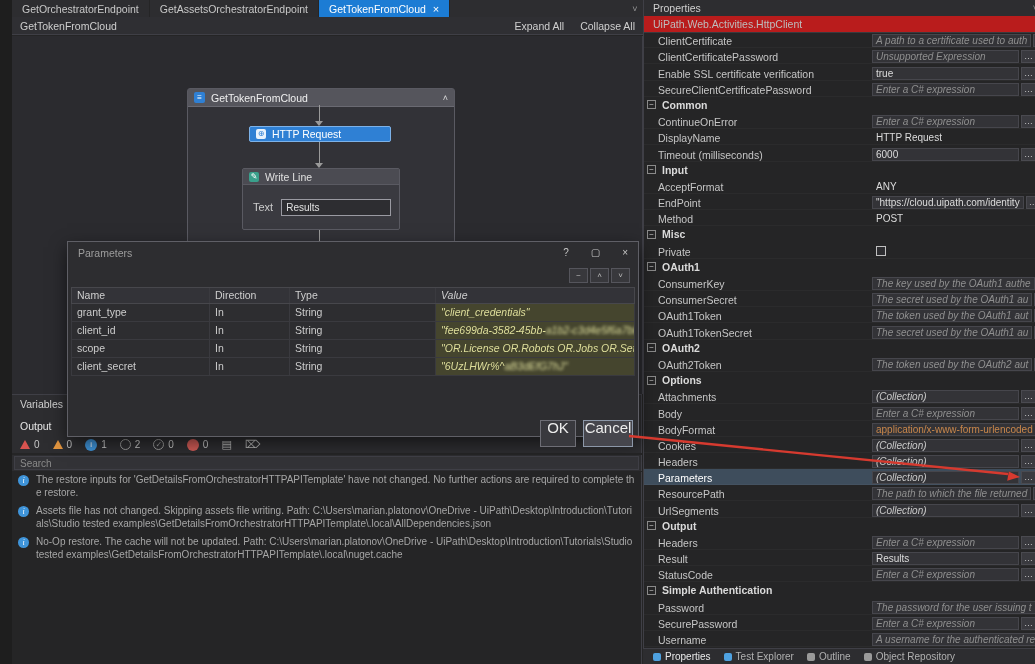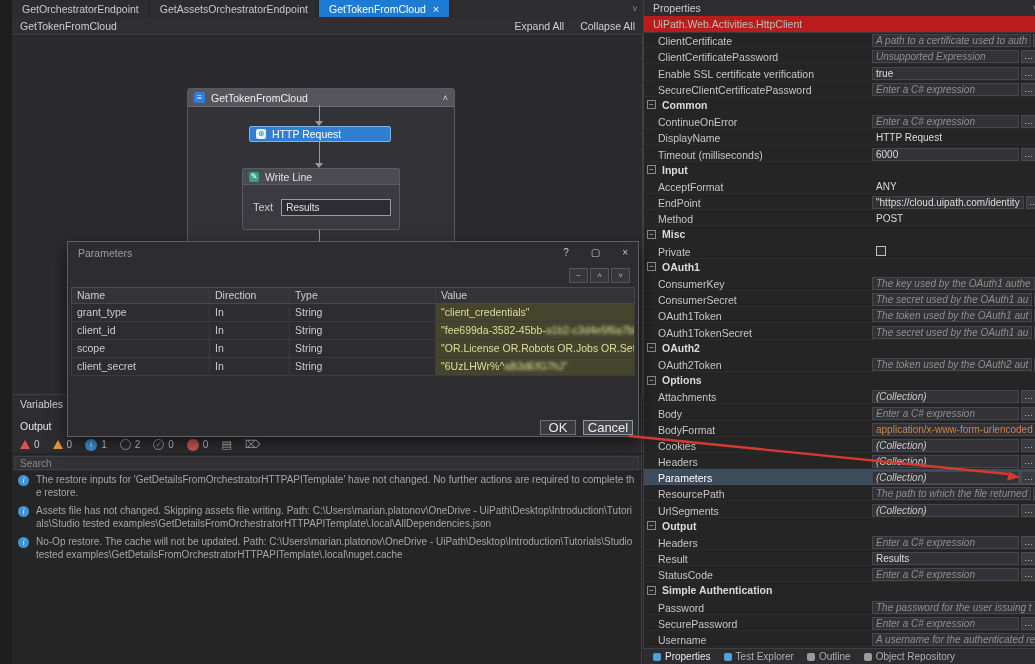--- a/index.html
+++ b/index.html
@@ -46,27 +46,27 @@
   .modal-title{height:21px;display:flex;align-items:center;padding:0 10px;color:#9d9d9d;font-size:10.5px;}
   .modal-btns{margin-left:auto;display:flex;gap:22px;color:#c8c8c8;font-size:10px;}
   .grid-tools{position:absolute;right:8px;top:26px;display:flex;gap:2px;}
   .gbtn{width:17px;height:13px;border:1px solid #55555c;background:#38383c;color:#bbbbbb;font-size:8px;
         display:flex;align-items:center;justify-content:center;}
   .ptable{position:absolute;left:3px;top:45px;right:3px;}
   .prow{display:grid;grid-template-columns:138px 80px 146px 1fr;height:17px;line-height:16px;font-size:10.5px;
         border-bottom:1px solid #3a3a3f;border-left:1px solid #3a3a3f;border-right:1px solid #3a3a3f;}
   .prow.head{background:#333338;color:#cfcfcf;height:15px;line-height:14px;border:1px solid #47474c;}
   .prow>div{padding:0 5px;border-right:1px solid #3a3a3f;overflow:hidden;white-space:nowrap;}
-  .prow>div:last-child{border-right:none;}
+  .prow>div:last-child{border-right:none;font-style:italic;}
   .prow .val{background:#45452e;color:#dede9b;}
   .blur{filter:blur(1.8px);}
   .create-row{height:16px;line-height:15px;border-bottom:1px solid #3a3a3f;border-left:1px solid #3a3a3f;border-right:1px solid #3a3a3f;
               font-style:italic;color:#8a8a8a;font-size:10.5px;padding:0 5px;}
-  .dbtn{position:absolute;top:178px;height:15px;background:#39393e;border:1px solid #6e6e76;color:#ececec;
-        font-size:13px;line-height:13px;text-align:center;box-sizing:border-box;cursor:default;}
+  .dbtn{position:absolute;top:178px;height:27px;background:#39393e;border:1px solid #6e6e76;color:#ececec;
+        font-size:15px;line-height:13px;text-align:center;box-sizing:border-box;cursor:default;}
   .dbtn.ok{left:472px;width:36px;}
   .dbtn.cancel{left:515px;width:50px;background:#46464d;border-color:#8c97a8;}
 
   
   .vars{position:absolute;left:0;top:394px;width:630px;height:18px;background:#2d2d30;border-top:1px solid #3f3f46;
         display:flex;align-items:center;padding:0 8px;box-sizing:border-box;font-size:10.5px;color:#cfcfcf;border-right:1px solid #3f3f46;}
   .outhdr{position:absolute;left:0;top:412px;width:630px;height:24px;background:#2d2d30;display:flex;align-items:flex-end;
           padding:0 8px 4px;box-sizing:border-box;font-size:10.5px;color:#e6e6e6;border-right:1px solid #3f3f46;}
   .outtools{position:absolute;left:0;top:436px;width:630px;height:17px;background:#2d2d30;display:flex;align-items:center;
             padding:0 8px;box-sizing:border-box;gap:13px;border-right:1px solid #3f3f46;}

